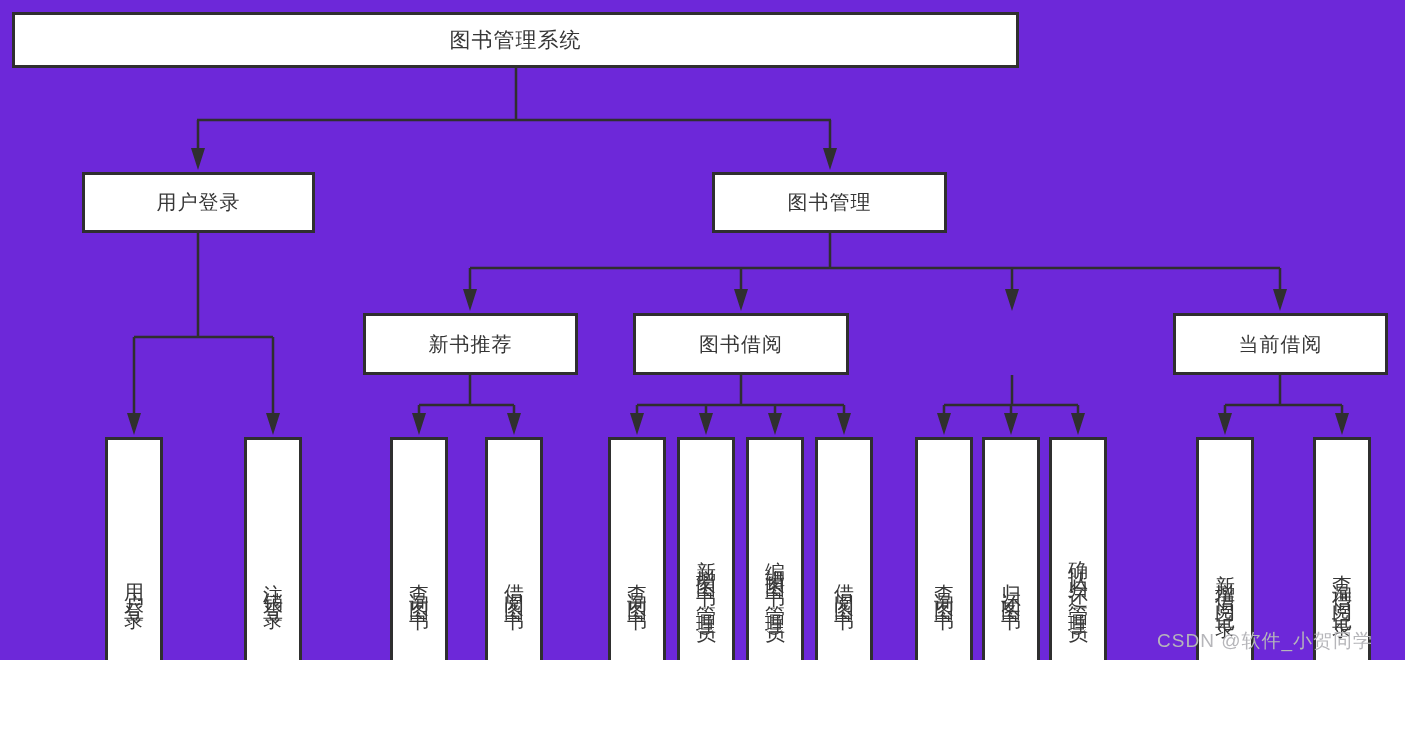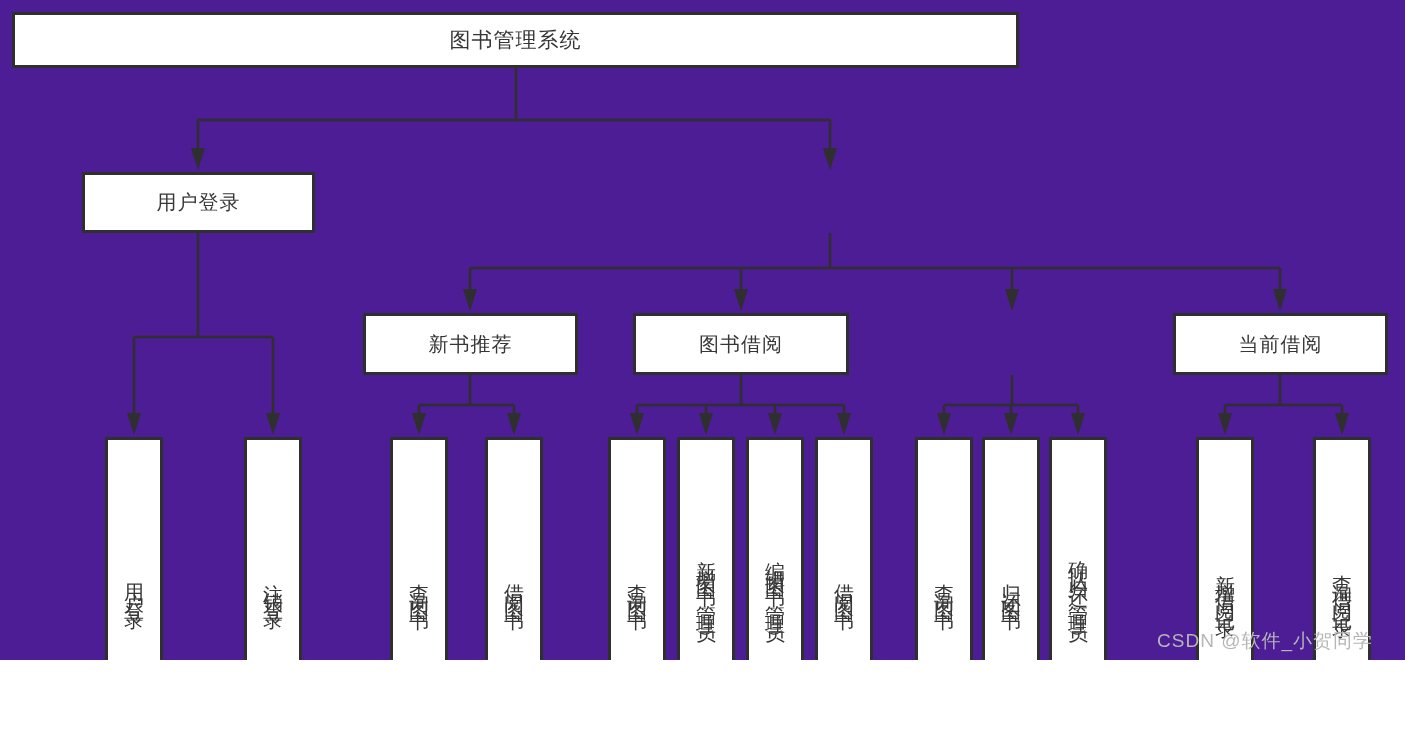--- a/index.html
+++ b/index.html
@@ -1,17 +1,17 @@
 <!DOCTYPE html>
 <html><head>
 <meta charset="utf-8">
 <style>
   html,body{margin:0;padding:0;background:#ffffff;}
   .stage{
-    position:relative;width:1405px;height:660px;background:#4c1d95;overflow:hidden;
+    position:relative;width:1405px;height:660px;background:#6d28d9;overflow:hidden;
     font-family:"Liberation Sans",sans-serif;
   }
   .wires{position:absolute;left:0;top:0;}
   .node{
     position:absolute;box-sizing:border-box;background:#ffffff;
     border:3px solid #2f2f2f;display:flex;align-items:center;justify-content:center;
     font-size:20px;color:#363636;letter-spacing:1px;white-space:nowrap;
   }
   .node.root{font-size:21px;}
   .lvl2{top:172px;height:61px;}
@@ -36,20 +36,21 @@
 <div class="stage">
 
   <svg class="wires" width="1405" height="747" viewBox="0 0 1405 747" aria-hidden="true">
     <path d="M516 68V121M197 120H831M198 120V152M830 120V152M198 233V338M134 337H273M134 337V417M273 337V417M830 233V269M470 268H1280M470 268V293M741 268V293M1012 268V293M1280 268V293M470 375V406M419 405H514M419 405V417M514 405V417M741 375V406M637 405H844M637 405V417M706 405V417M775 405V417M844 405V417M1012 375V406M944 405H1078M944 405V417M1011 405V417M1078 405V417M1280 375V406M1225 405H1342M1225 405V417M1342 405V417" fill="none" stroke="#2f2f2f" stroke-width="2.5"></path>
     <path d="M198 170l-7 -22h14z M830 170l-7 -22h14z M470 311l-7 -22h14z M741 311l-7 -22h14z M1012 311l-7 -22h14z M1280 311l-7 -22h14z M134 435l-7 -22h14z M273 435l-7 -22h14z M419 435l-7 -22h14z M514 435l-7 -22h14z M637 435l-7 -22h14z M706 435l-7 -22h14z M775 435l-7 -22h14z M844 435l-7 -22h14z M944 435l-7 -22h14z M1011 435l-7 -22h14z M1078 435l-7 -22h14z M1225 435l-7 -22h14z M1342 435l-7 -22h14z" fill="#2f2f2f" stroke="none"></path>
   </svg>
 
   <div class="node root" style="left:12px;top:12px;width:1007px;height:56px">图书管理系统</div>
 
   <div class="node lvl2" style="left:82px;width:233px">用户登录</div>
+  <div class="node lvl2" style="left:712px;width:235px">图书管理</div>
 
   <div class="node lvl3" style="left:633px;width:216px">图书借阅</div>
   <div class="node lvl3" style="left:363px;width:215px">新书推荐</div>
   <div class="node lvl3" style="left:1173px;width:215px">当前借阅</div>
 
   <div class="leaf" style="left:105px">
     <span class="vtext">用户登录</span>
   </div>
   <div class="leaf" style="left:244px">
     <span class="vtext">注销登录</span>

